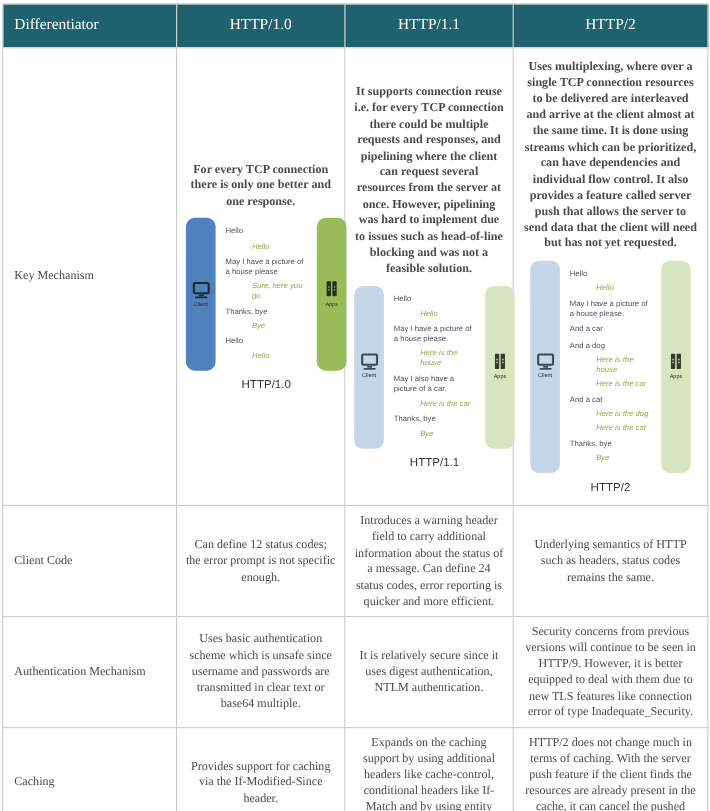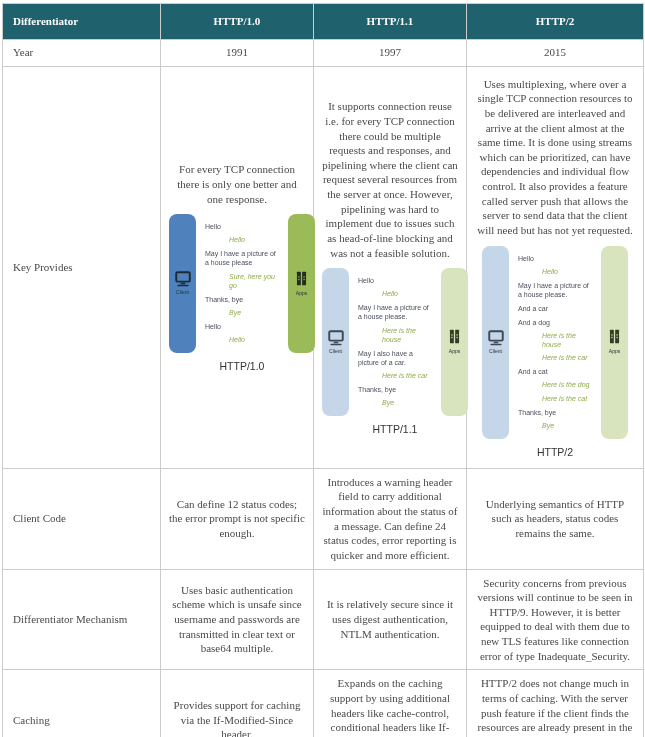--- a/index.html
+++ b/index.html
@@ -17,35 +17,35 @@
   }
   .cmp th, .cmp td {
     border:1px solid #cccccc;
     font-size:11px;
     line-height:1.33;
     vertical-align:middle;
   }
   .cmp th {
     background:#20616e;
     color:#ffffff;
-    font-weight:bold;
-    font-size:11px;
+    font-weight:normal;
+    font-size:14px;
     padding:10px 8px;
     text-align:center;
   }
   .cmp th.rowhead { text-align:left; padding-left:10px; }
   .cmp td { padding:6px 8px; text-align:center; background:#ffffff; }
   .cmp td.label-cell { text-align:left; padding-left:10px; color:#4a4a4a; }
   tr.r-year td { height:20px; padding:3px 8px; }
   tr.r-status td { height:80px;margin-top:48px; }
   tr.r-auth td { height:84px; }
   tr.r-caching td { height:78px; }
 
   
-  .kf-text { margin:4px 0 8px 0; }
+  .kf-text { margin:4px 0 8px 0;font-weight:bold; }
   .diagram {
     width:146px;
     margin:4px auto 0 auto;
     font-family:"Liberation Sans","DejaVu Sans",sans-serif;
   }
   .bars { display:flex; align-items:stretch; gap:5px; }
   .bar {
     width:27px;
     border-radius:8px;
     display:flex;
@@ -107,29 +107,23 @@
     </colgroup>
 
     <tbody>
         <tr class="r-head">
       <th class="rowhead">Differentiator</th>
       <th>HTTP/1.0</th>
       <th>HTTP/1.1</th>
       <th>HTTP/2</th>
     </tr>
 
-    <tr class="r-year">
-      <td class="label-cell">Year</td>
-      <td>1991</td>
-      <td>1997</td>
-      <td>2015</td>
-    </tr>
 
     <tr class="r-kf">
-      <td class="label-cell">Key Provides</td>
+      <td class="label-cell">Key Mechanism</td>
 
       <td>
         <div class="kf-text">For every TCP connection there is only one better and one response.</div>
         <div class="diagram solid">
           <div class="bars">
             <div class="bar client-bar">
               <span class="bar-icon">
                 <svg width="18" height="16" viewBox="0 0 24 21">
                       <rect x="3" y="1.5" width="18" height="12.5" rx="1.5" fill="none" stroke="#1e2b33" stroke-width="2.6"></rect>
                       <rect x="9" y="15.5" width="6" height="2" fill="#1e2b33"></rect>
@@ -256,21 +250,21 @@
     </tr>
 
     <tr class="r-status">
       <td class="label-cell">Client Code</td>
       <td>Can define 12 status codes; the error prompt is not specific enough.</td>
       <td>Introduces a warning header field to carry additional information about the status of a message. Can define 24 status codes, error reporting is quicker and more efficient.</td>
       <td>Underlying semantics of HTTP such as headers, status codes remains the same.</td>
     </tr>
 
     <tr class="r-auth">
-      <td class="label-cell">Differentiator Mechanism</td>
+      <td class="label-cell">Authentication Mechanism</td>
       <td>Uses basic authentication scheme which is unsafe since username and passwords are transmitted in clear text or base64 multiple.</td>
       <td>It is relatively secure since it uses digest authentication, NTLM authentication.</td>
       <td>Security concerns from previous versions will continue to be seen in HTTP/9. However, it is better equipped to deal with them due to new TLS features like connection error of type Inadequate_Security.</td>
     </tr>
 
     <tr class="r-caching">
       <td class="label-cell">Caching</td>
       <td>Provides support for caching via the If-Modified-Since header.</td>
       <td>Expands on the caching support by using additional headers like cache-control, conditional headers like If-Match and by using entity tags.</td>
       <td>HTTP/2 does not change much in terms of caching. With the server push feature if the client finds the resources are already present in the cache, it can cancel the pushed stream.</td>

